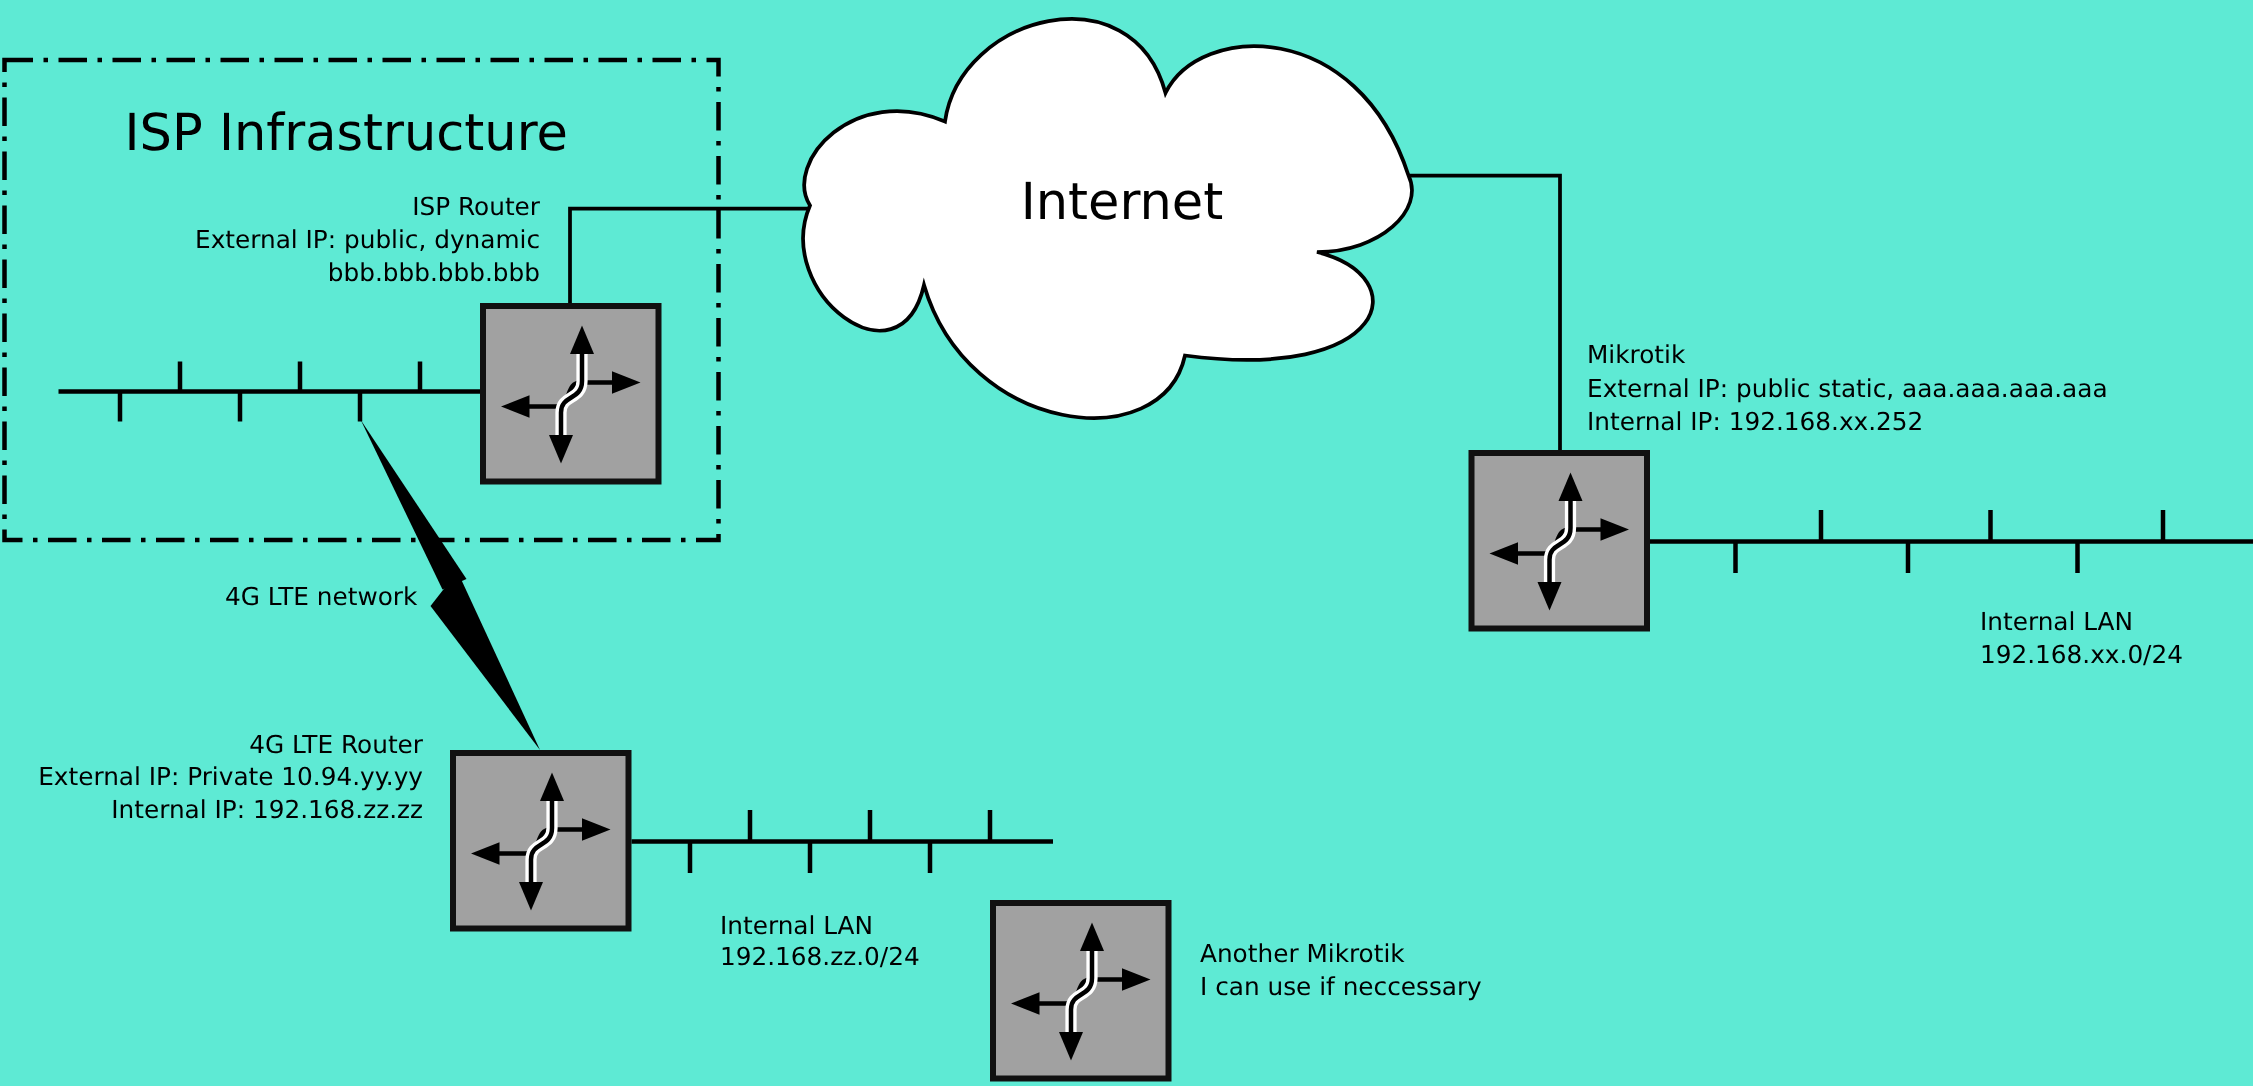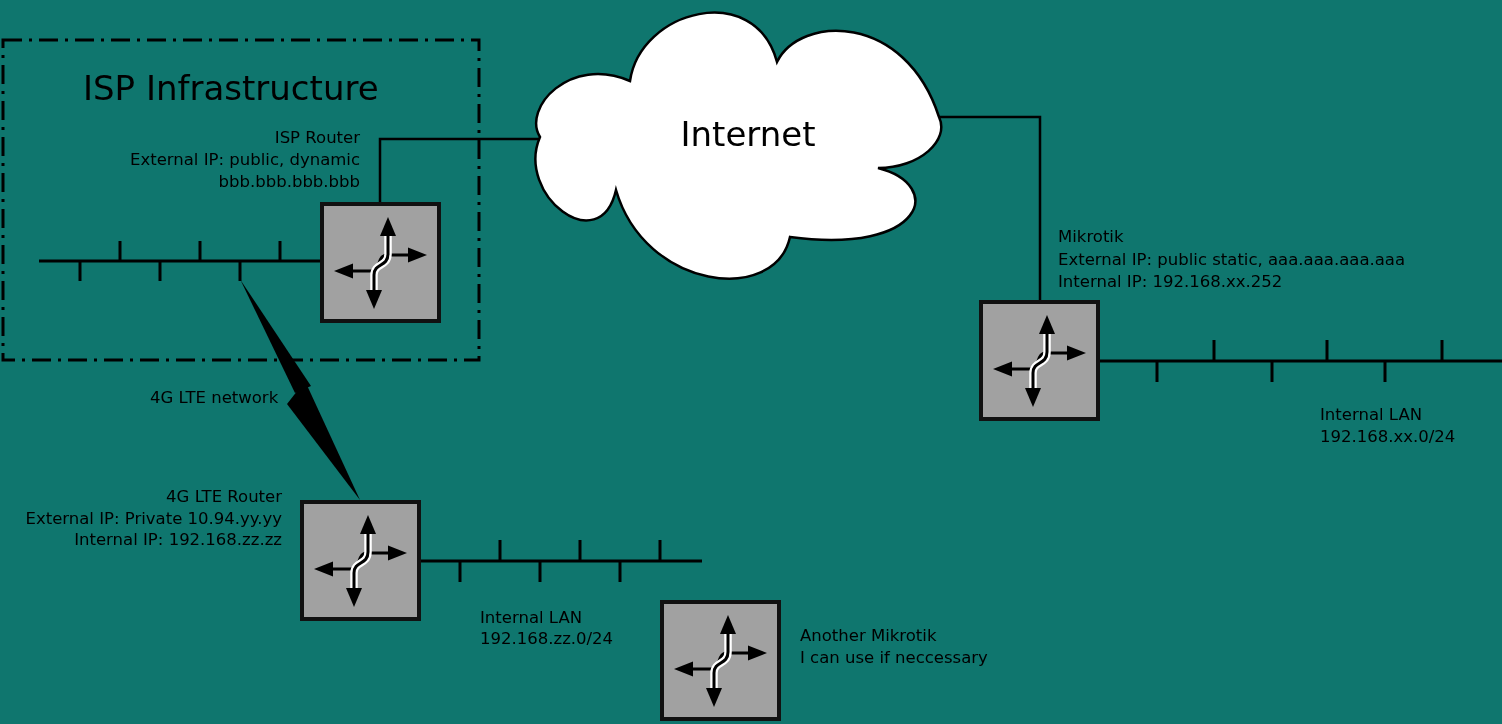--- a/index.html
+++ b/index.html
@@ -1,20 +1,20 @@
 <!DOCTYPE html>
 <html><head>
 <meta charset="utf-8">
 <style>
   html, body { margin: 0; padding: 0; background: #ffffff; }
   .stage {
     position: relative;
     width: 1502px;
     height: 724px;
-    background: #0f766e;
+    background: #5eead4;
     overflow: hidden;
     font-family: "DejaVu Sans", "Liberation Sans", sans-serif;
   }
   svg { display: block; }
   text {
     fill: #000000;
     font-family: "DejaVu Sans", "Liberation Sans", sans-serif;
   }
   .t-big   { font-size: 34px; }
   .t-small { font-size: 16.5px; }

